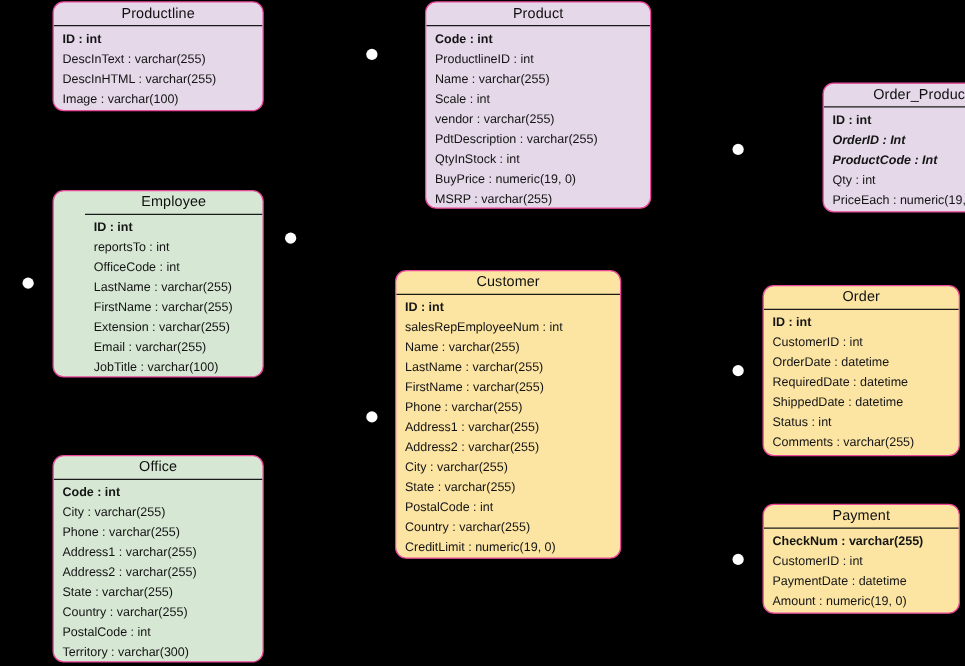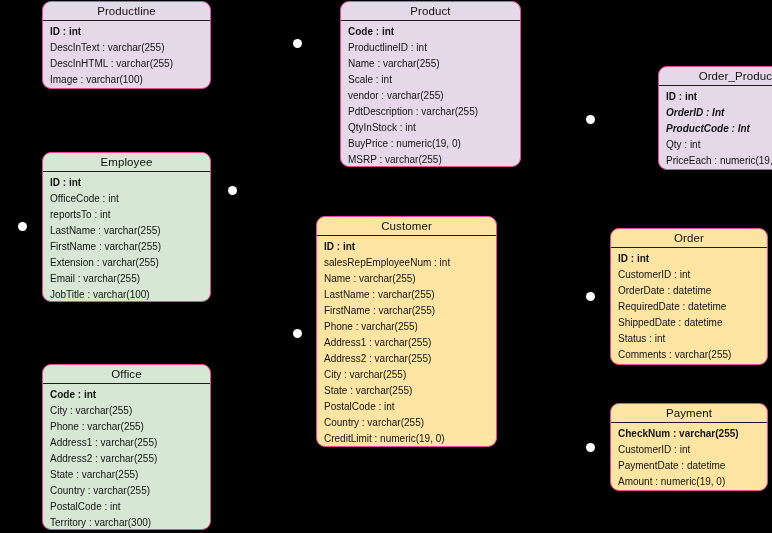--- a/index.html
+++ b/index.html
@@ -100,26 +100,26 @@
     <div class="entity theme-purple" style="left: 610px; top: 66px; width: 158px; height: 104px; margin-left: 48px;">
       <div class="entity-header">Order_Product</div>
       <div class="entity-body">
         <div class="attr pk">ID : int</div>
         <div class="attr pkfk">OrderID : Int</div>
         <div class="attr pkfk">ProductCode : Int</div>
         <div class="attr ">Qty : int</div>
         <div class="attr ">PriceEach : numeric(19, 0)</div>
       </div>
     </div>
-    <div class="entity theme-green" style="left: 42px; top: 152px; width: 169px; height: 150px;">
+    <div class="entity theme-green" style="left: 42px; top: 152px; width: 169px; height: 150px; padding-left: 25px;">
       <div class="entity-header">Employee</div>
       <div class="entity-body">
         <div class="attr pk">ID : int</div>
+        <div class="attr fk">reportsTo : int</div>
         <div class="attr fk">OfficeCode : int</div>
-        <div class="attr fk">reportsTo : int</div>
         <div class="attr ">LastName : varchar(255)</div>
         <div class="attr ">FirstName : varchar(255)</div>
         <div class="attr ">Extension : varchar(255)</div>
         <div class="attr ">Email : varchar(255)</div>
         <div class="attr ">JobTitle : varchar(100)</div>
       </div>
     </div>
     <div class="entity theme-yellow" style="left: 316px; top: 216px; width: 181px; height: 231px;">
       <div class="entity-header">Customer</div>
       <div class="entity-body">

